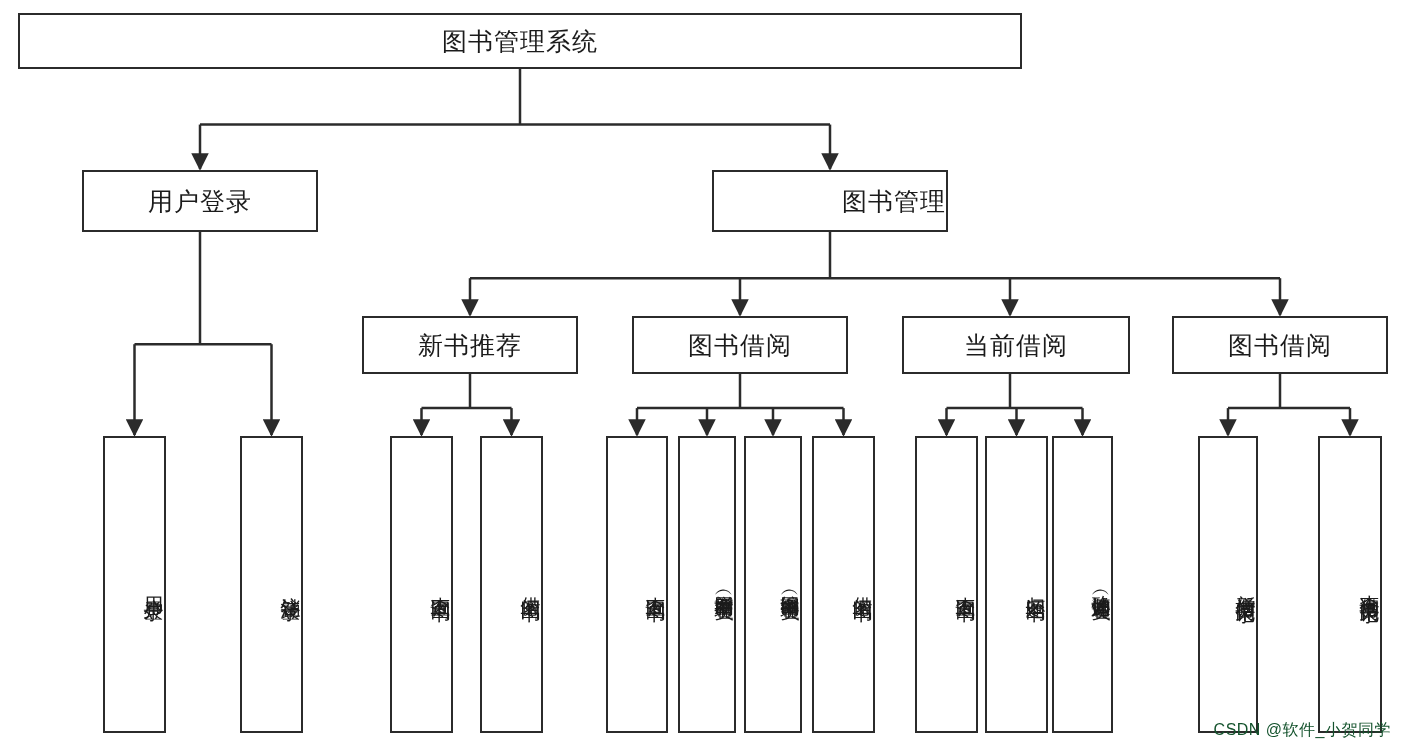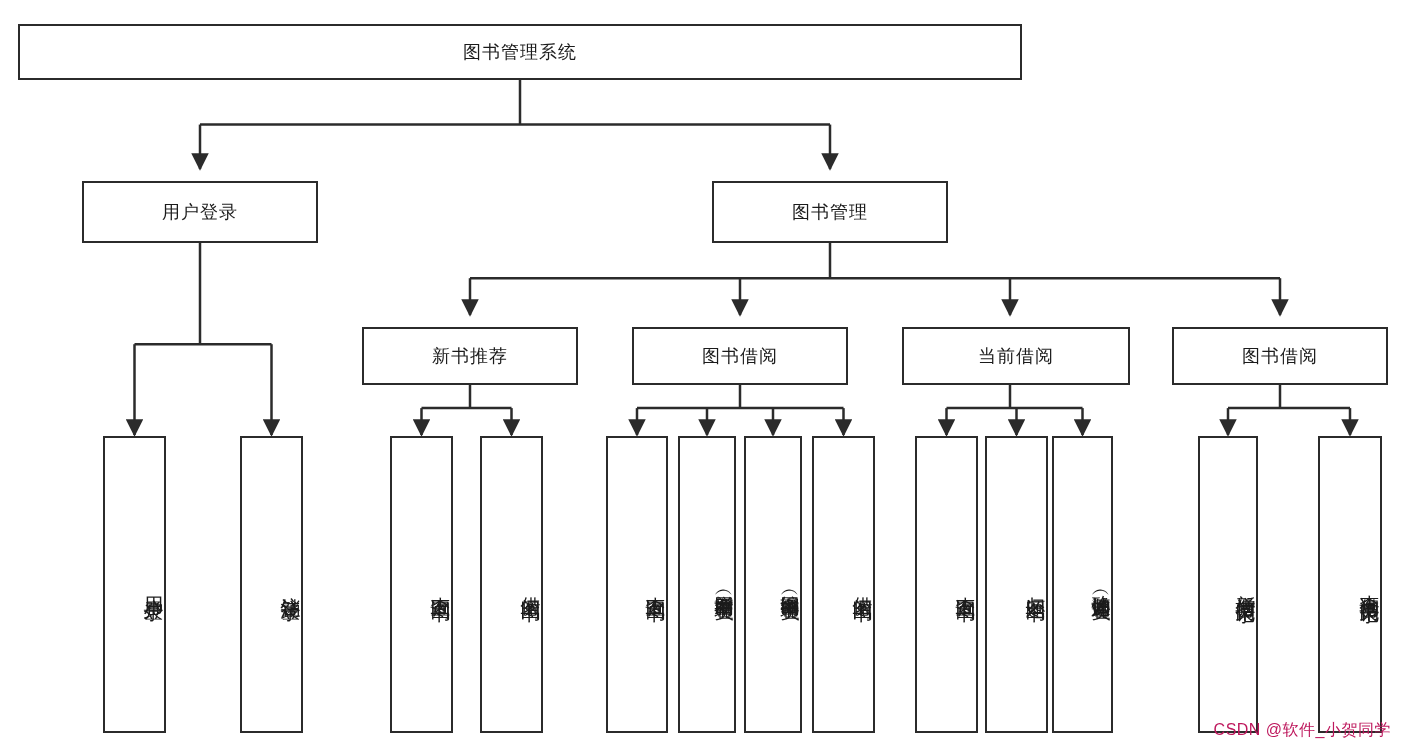--- a/index.html
+++ b/index.html
@@ -21,23 +21,22 @@
     position: absolute;
     box-sizing: border-box;
     border: 2px solid #2b2b2b;
     background: #ffffff;
     display: flex;
     align-items: center;
     justify-content: center;
     color: #1b1b1b;
   }
   .node.horiz {
-    font-size: 18px;
+    font-size: 25px;
     letter-spacing: 1px;
-    margin-top: 11px;
   }
   .node.vert {
     writing-mode: vertical-rl;
     text-orientation: upright;
     font-size: 20px;
     letter-spacing: 2px;
     line-height: 1;
     padding-top: 4px;
     padding-bottom: 4px;
     align-items: flex-start;
@@ -53,21 +52,21 @@
     top: 0;
     width: 1405px;
     height: 747px;
     pointer-events: none;
   }
   #watermark {
     position: absolute;
     right: 14px;
     bottom: 6px;
     font-size: 16px;
-    color: #be185d;
+    color: #14532d;
     white-space: nowrap;
     letter-spacing: 0.5px;
   }
 </style>
 </head>
 <body>
 
 <div id="canvas">
 
   <svg id="links" viewBox="0 0 1405 747" width="1405" height="747">
@@ -113,21 +112,21 @@
       </g>
   </svg>
 
   <div id="nodes-layer">
       <div class="node horiz" style="left: 18px; top: 13px; width: 1004px; height: 56px;">
         <span>图书管理系统</span>
       </div>
       <div class="node horiz" style="left: 82px; top: 170px; width: 236px; height: 62px;">
         <span>用户登录</span>
       </div>
-      <div class="node horiz" style="left: 712px; top: 170px; width: 236px; height: 62px;">
+      <div class="node horiz" style="left: 712px; top: 170px; width: 236px; height: 62px; justify-content: flex-end;">
         <span>图书管理</span>
       </div>
       <div class="node horiz" style="left: 362px; top: 316px; width: 216px; height: 58px; justify-content: center;">
         <span>新书推荐</span>
       </div>
       <div class="node horiz" style="left: 632px; top: 316px; width: 216px; height: 58px;">
         <span>图书借阅</span>
       </div>
       <div class="node horiz" style="left: 902px; top: 316px; width: 228px; height: 58px;">
         <span>当前借阅</span>

